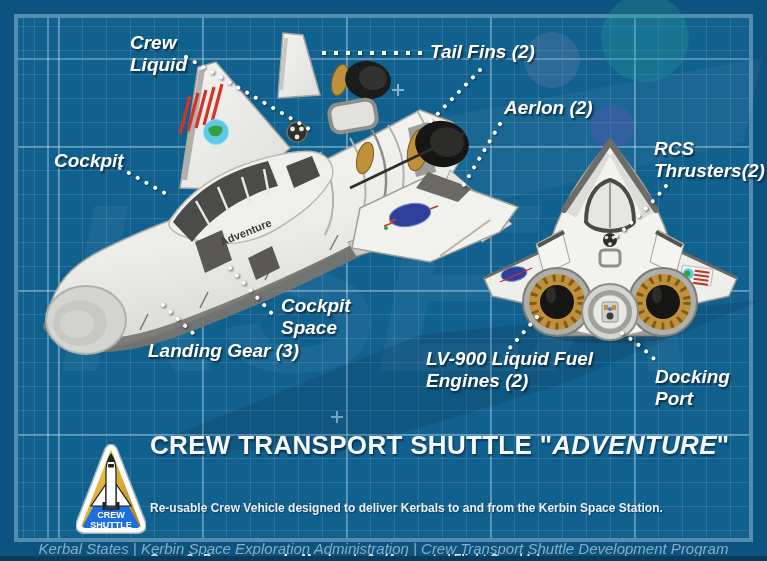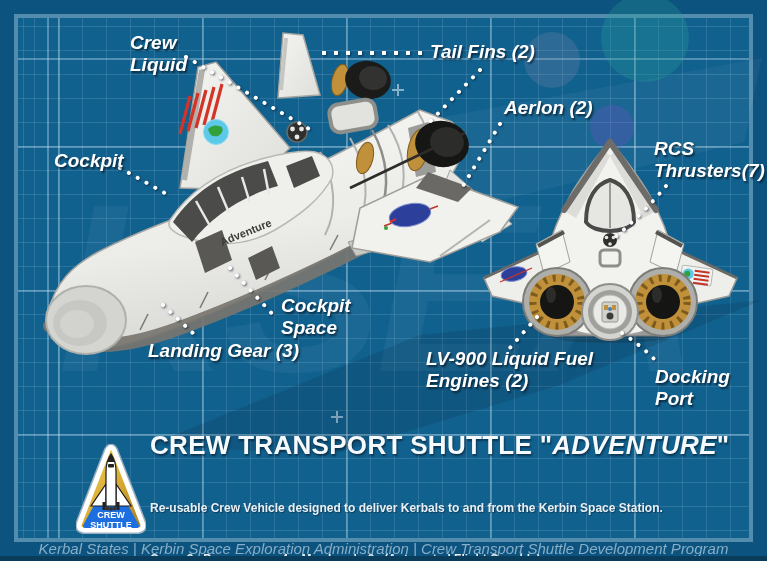--- a/index.html
+++ b/index.html
@@ -250,21 +250,21 @@
     <div>Tail Fins (2)</div>
   </div>
   <div class="label" style="left:504px;top:97px;">
     <div>Aerlon (2)</div>
   </div>
   <div class="label" style="left:54px;top:150px;">
     <div>Cockpit</div>
   </div>
   <div class="label" style="left:654px;top:138px;">
     <div>RCS</div>
-    <div>Thrusters(7)</div>
+    <div>Thrusters(2)</div>
   </div>
   <div class="label" style="left:281px;top:295px;">
     <div>Cockpit</div>
     <div>Space</div>
   </div>
   <div class="label" style="left:148px;top:340px;">
     <div>Landing Gear (3)</div>
   </div>
   <div class="label" style="left:426px;top:348px;">
     <div>LV-900 Liquid Fuel</div>

